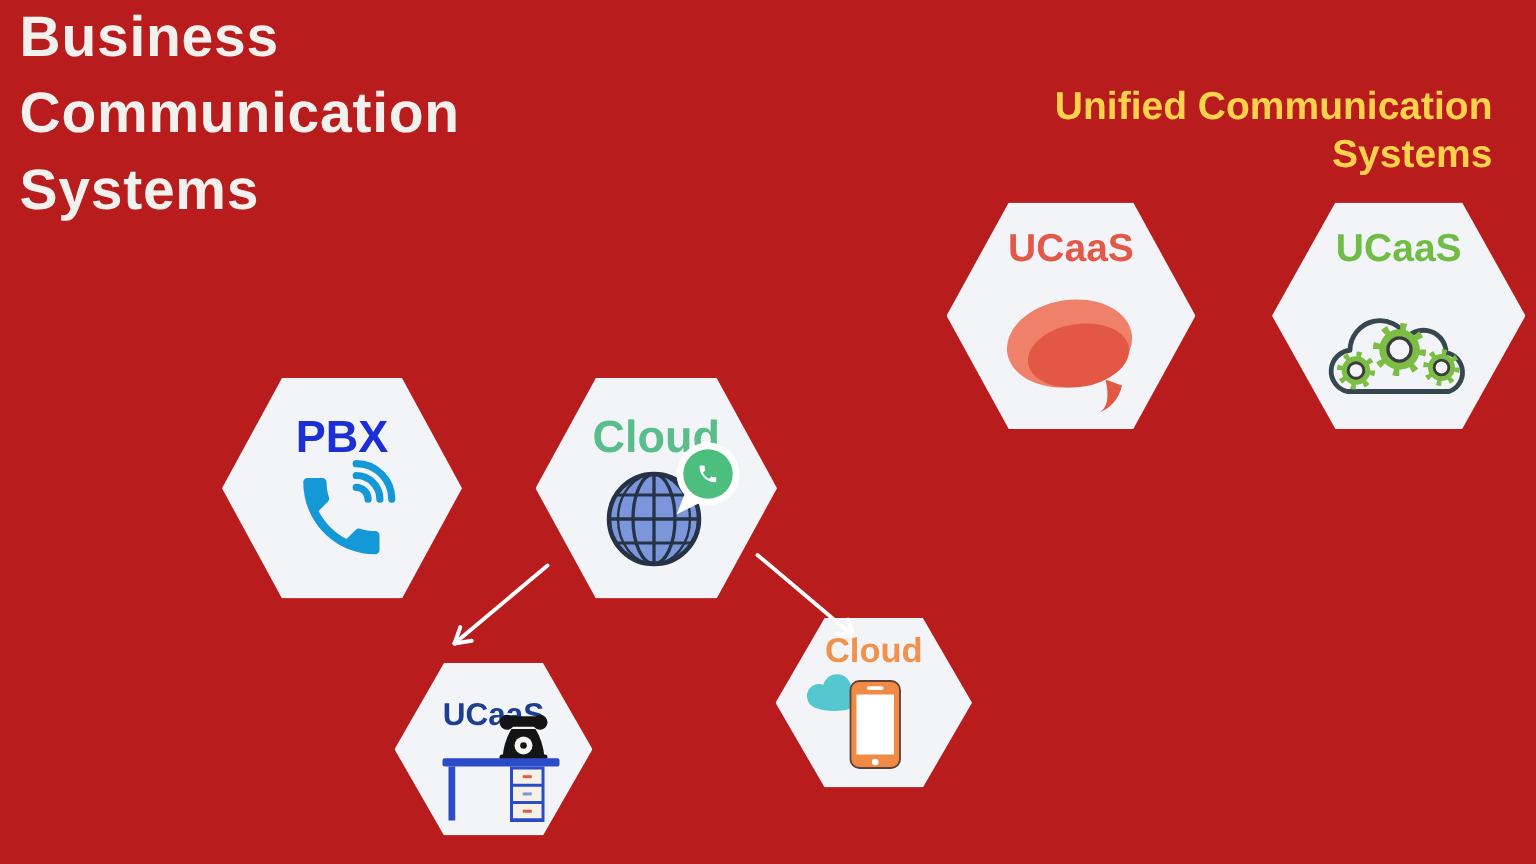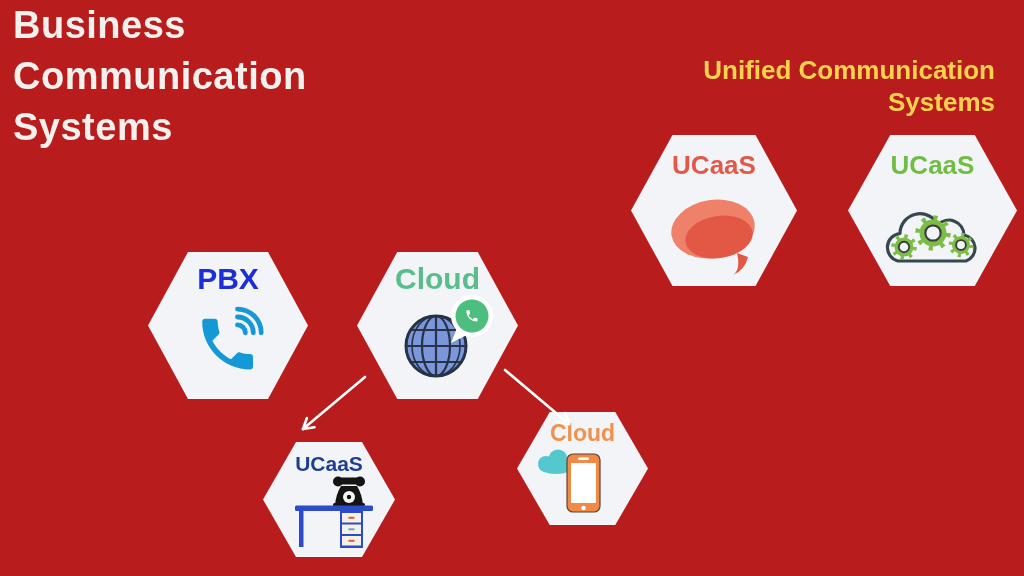--- a/index.html
+++ b/index.html
@@ -26,21 +26,21 @@
     position:absolute;background:#F2F4F7;
     clip-path:polygon(25% 0,75% 0,100% 50%,75% 100%,25% 100%,0 50%);
     display:flex;flex-direction:column;align-items:center;
   }
   .hex-pbx{left:148px;top:252px;width:160px;height:147px;}
   .hex-voip{left:357px;top:252px;width:161px;height:147px;}
   .hex-ucaas{left:631px;top:135px;width:166px;height:151px;}
   .hex-cpaas{left:848px;top:135px;width:169px;height:151px;}
   .hex-hosted{left:263px;top:442px;width:132px;height:115px;}
   .hex-cloud{left:517px;top:412px;width:131px;height:113px;}
-  .hex-label{margin-top:10px;}
+  .hex-label{margin-top:23px;}
   .lbl-pbx{font-size:30px;color:#1C2FD6;}
   .lbl-voip{font-size:30px;color:#5ABD8B;}
   .lbl-ucaas{font-size:26px;margin-top:15px;color:#E2594A;}
   .lbl-cpaas{font-size:26px;margin-top:15px;color:#70BC45;}
   .lbl-hosted{font-size:21px;color:#1D3E91;}
   .lbl-cloud{font-size:23px;margin-top:8px;color:#F0914D;}
   .icon-svg{position:absolute;}
   .arrow{position:absolute;}
 </style>
 </head>

